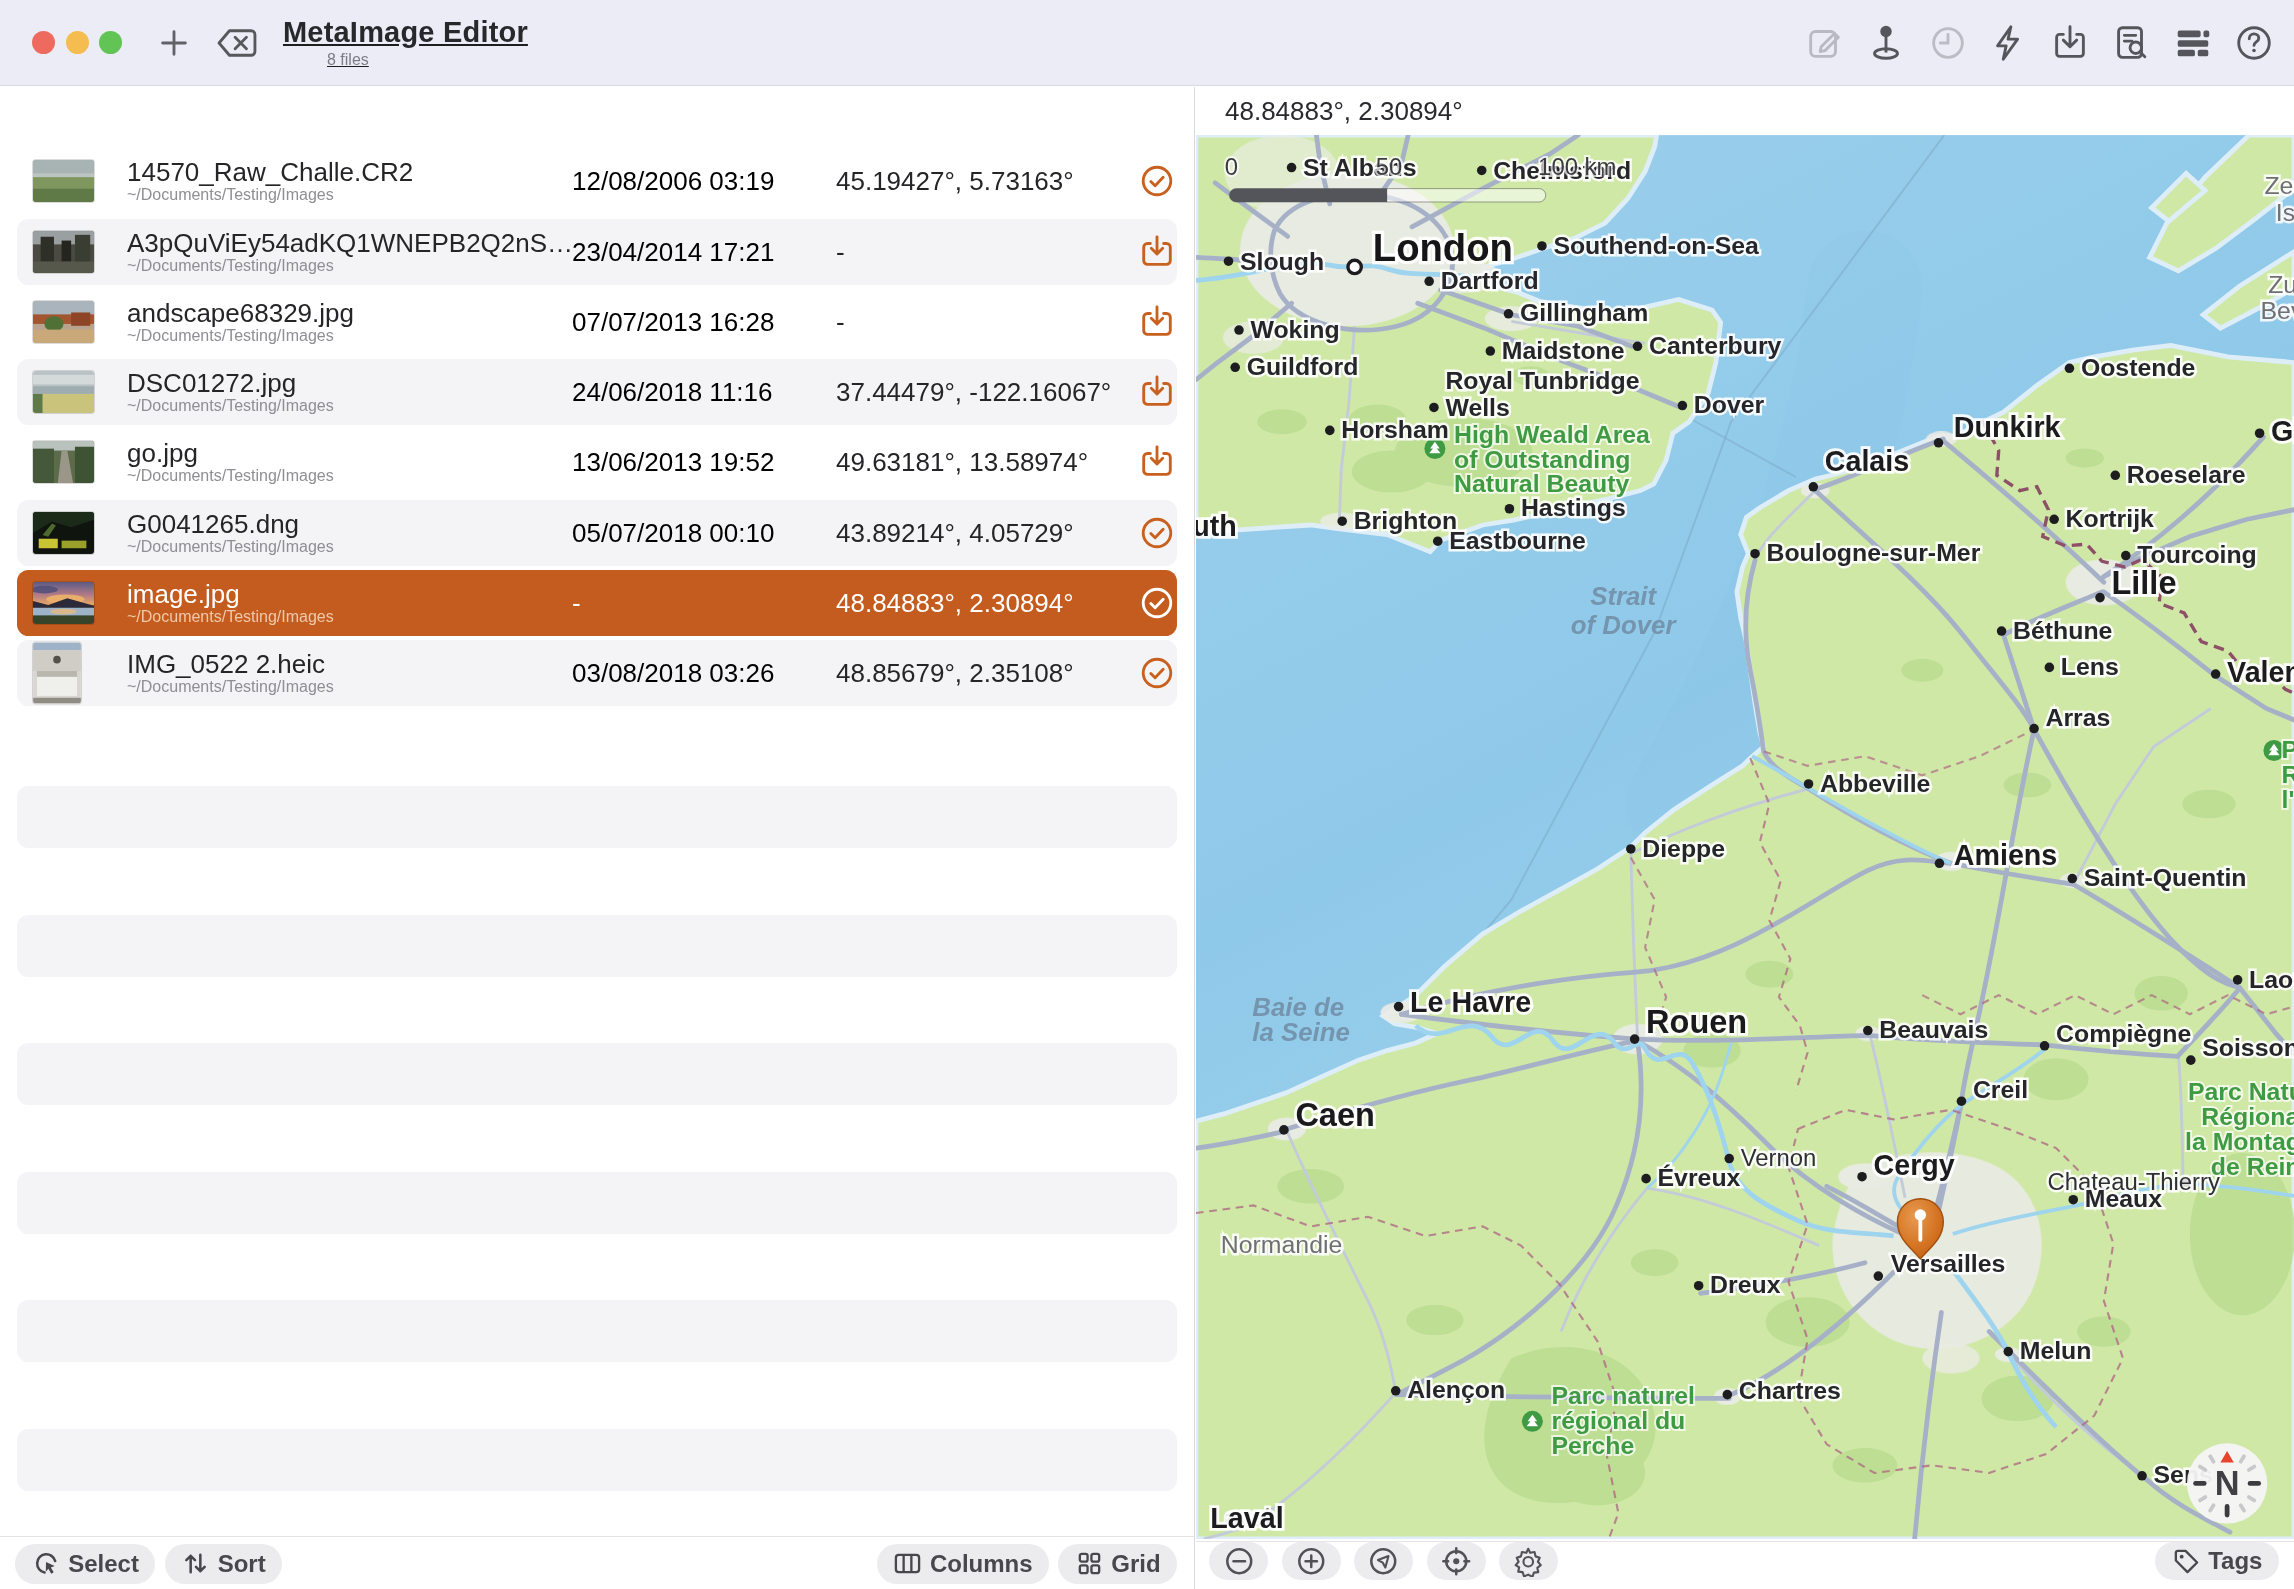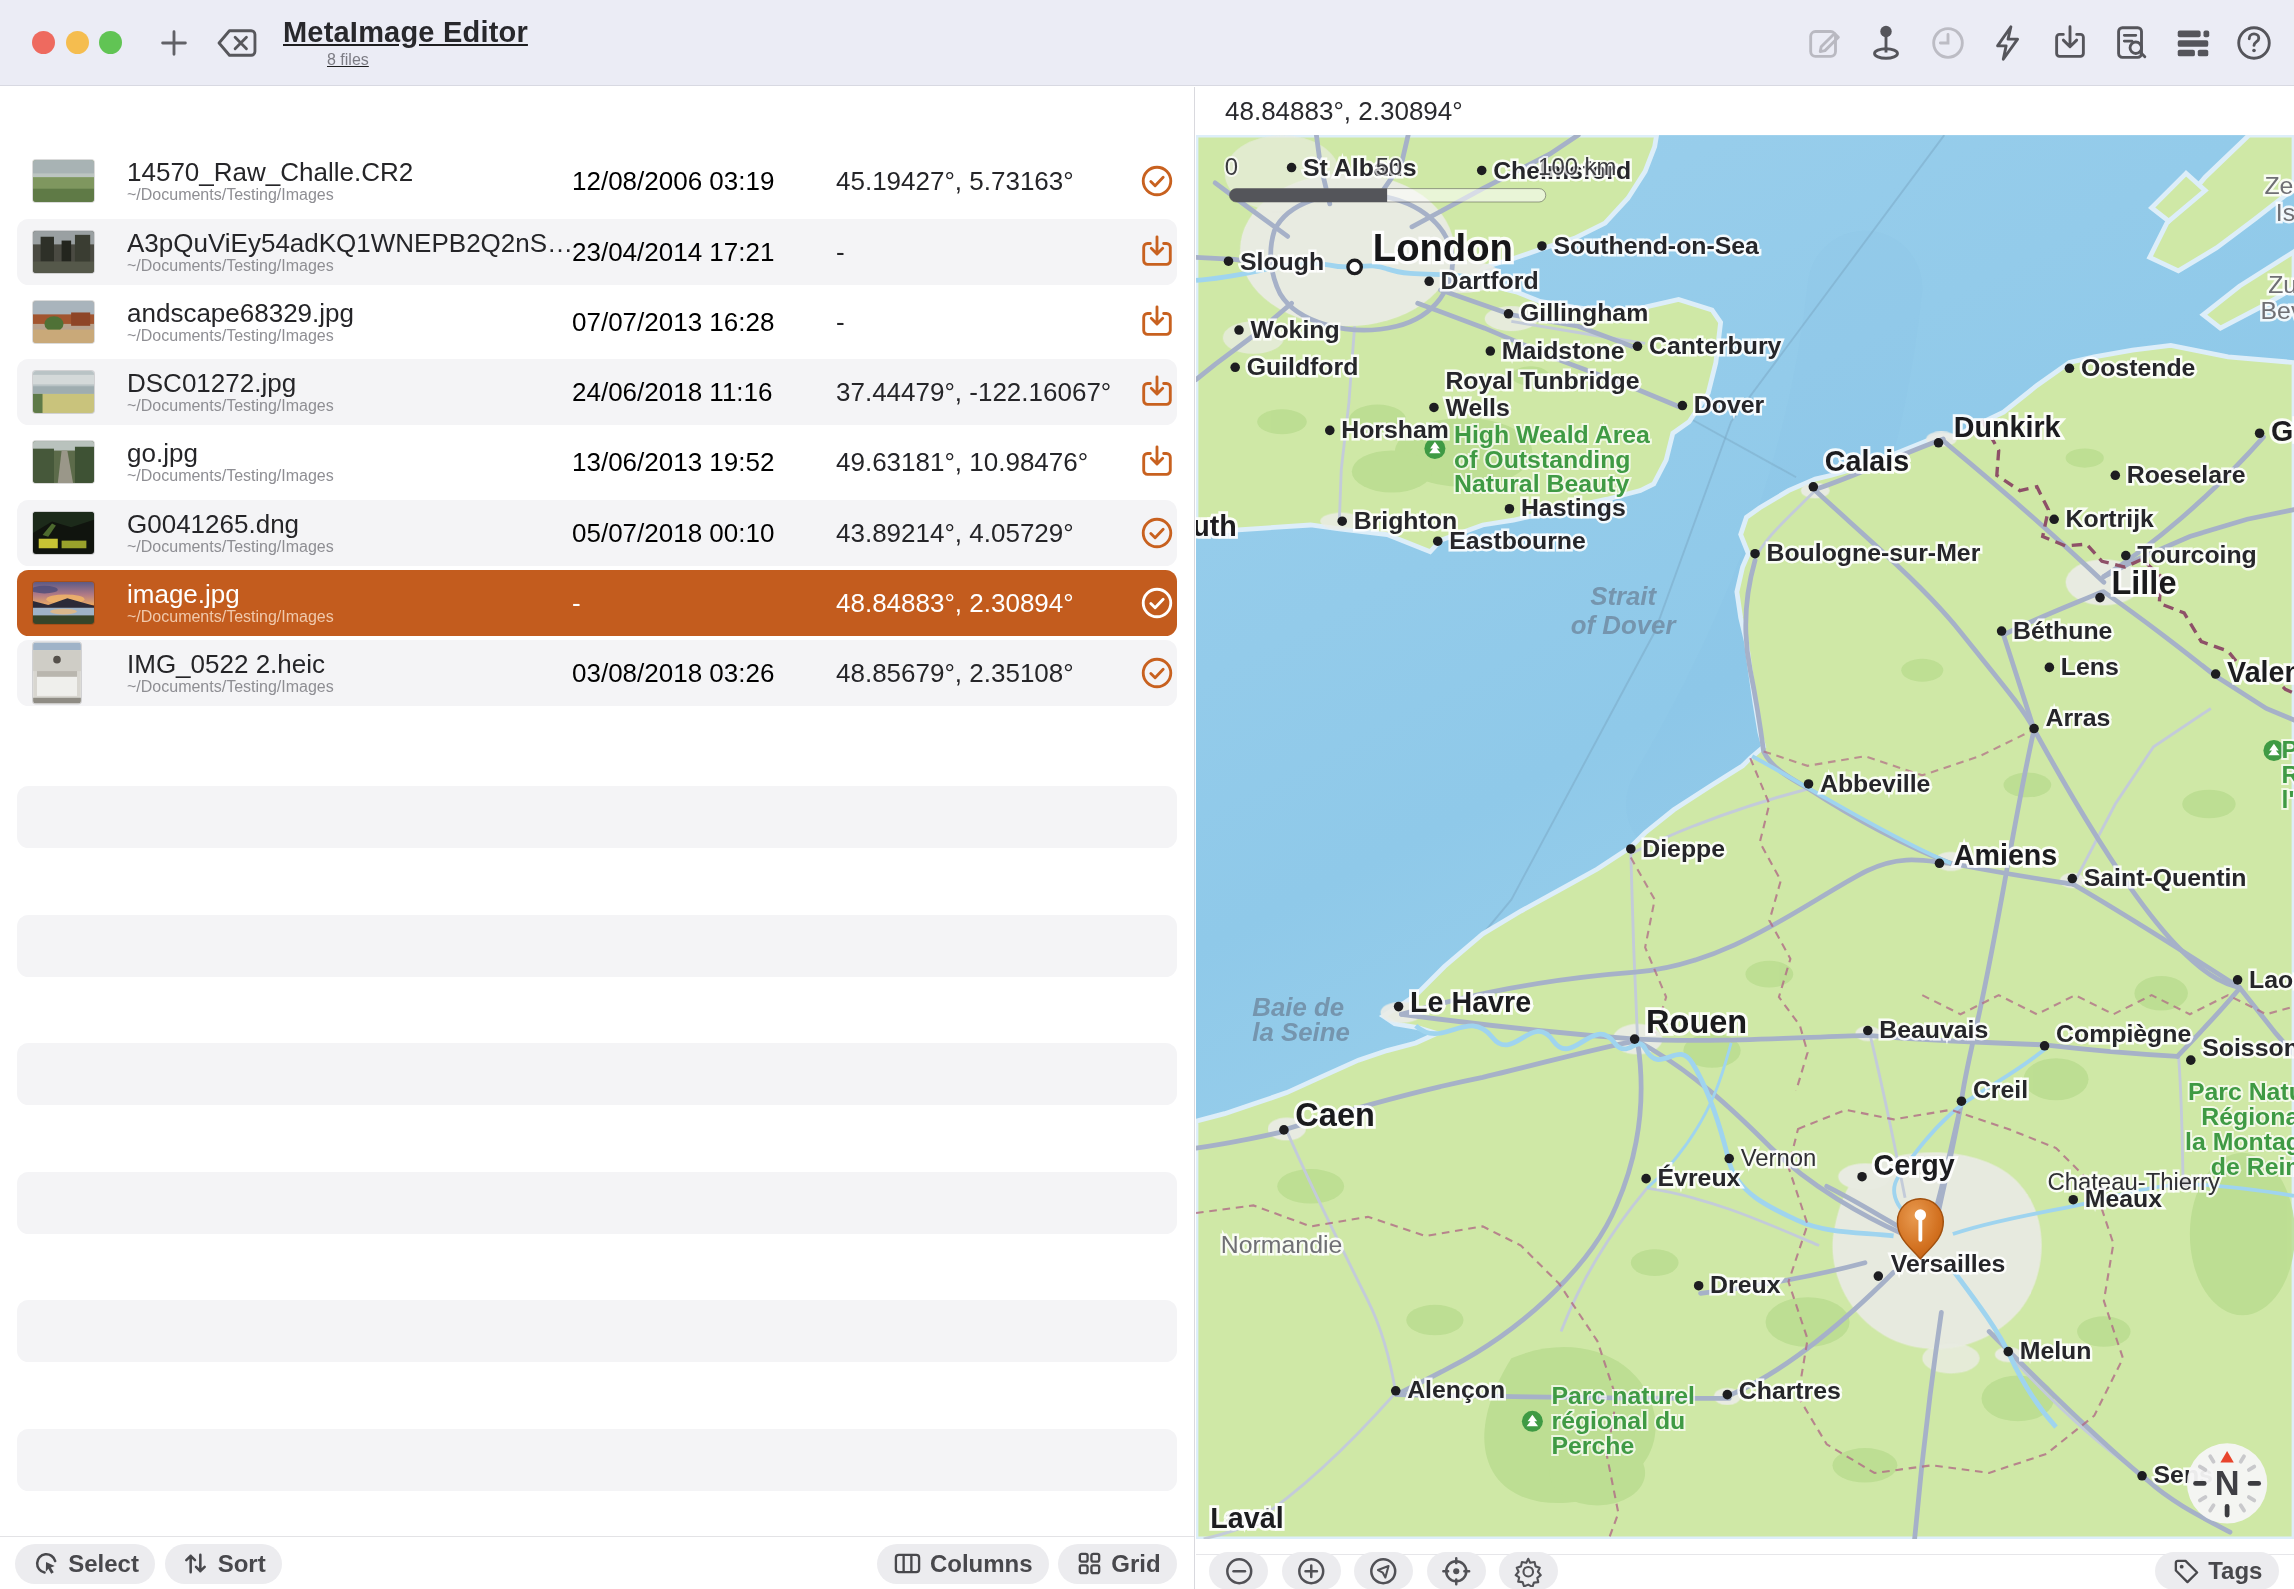--- a/index.html
+++ b/index.html
@@ -48,21 +48,21 @@
 
   
   .bbar { position:absolute; left:0; bottom:0; width:100%; height:54px; background:#ffffff; border-top:1px solid #e3e3e6; display:flex; align-items:center; }
   .pill { height:40px; border-radius:20px; background:#ececef; display:flex; align-items:center; justify-content:center; gap:7.6px; font-size:24px; font-weight:600; color:#48484c; border:none; padding:0 16.3px; }
   .pill svg { display:block; }
 
   
   .map-header { position:absolute; left:0; top:0; right:0; height:48px; background:#ffffff; display:flex; align-items:center; }
   .map-header .coords { margin-left:29px; font-size:26px; color:#2a2a2e; }
   .map-wrap { position:absolute; left:0; top:48px; right:0; bottom:51px; overflow:hidden; }
-  .map-bar { position:absolute; left:0; bottom:0; right:0; height:36px; background:#ffffff; border-top:1px solid #e6e6e9; display:flex; align-items:flex-end; }
+  .map-bar { position:absolute; left:0; bottom:0; right:0; height:49px; background:#ffffff; border-top:1px solid #e6e6e9; display:flex; align-items:flex-start; }
   .mbtn { width:59px; height:38px; border-radius:19px; background:#ececef; border:none; display:flex; align-items:center; justify-content:center; }
   .mbtn svg { display:block; }
 
   
   text { font-family:"Liberation Sans", sans-serif; }
   .ct   { font-size:26px; fill:#26262a; paint-order:stroke; stroke:rgba(255,255,255,.88); stroke-width:5px; font-weight:600; }
   .cs   { font-size:25px; fill:#303034; paint-order:stroke; stroke:rgba(255,255,255,.85); stroke-width:5px; font-weight:400; }
   .cb   { font-size:30px; fill:#1c1c1f; paint-order:stroke; stroke:rgba(255,255,255,.9); stroke-width:6px; font-weight:700; }
   .cb2  { font-size:34px; fill:#1a1a1d; paint-order:stroke; stroke:rgba(255,255,255,.9); stroke-width:6px; font-weight:700; }
   .cB   { font-size:40px; fill:#161618; paint-order:stroke; stroke:rgba(255,255,255,.9); stroke-width:7px; font-weight:700; }
@@ -273,21 +273,21 @@
             <rect width="64" height="44" fill="#5c6b4a"></rect>
             <rect width="64" height="10" fill="#b9c2bd"></rect>
             <path d="M26 44L30 10h6l6 34z" fill="#9a9789"></path>
             <rect x="0" y="8" width="22" height="36" fill="#46583a"></rect>
             <rect x="44" y="6" width="20" height="38" fill="#3e5234"></rect>
           </svg>
       </span>
       <div class="fname">go.jpg</div>
       <div class="fpath">~/Documents/Testing/Images</div>
       <div class="fdate">13/06/2013 19:52</div>
-      <div class="fgps">49.63181°, 10.98476°</div>
+      <div class="fgps">49.63181°, 13.58974°</div>
       <span class="ricon">
         <svg width="38" height="38" viewBox="0 0 40 40">
             <path d="M13 11h-3a4 4 0 0 0-4 4v14a4 4 0 0 0 4 4h20a4 4 0 0 0 4-4V15a4 4 0 0 0-4-4h-3" fill="none" stroke="#c8611f" stroke-width="3" stroke-linecap="round"></path>
             <path d="M20 4v17M14 16l6 6 6-6" fill="none" stroke="#c8611f" stroke-width="3" stroke-linecap="round" stroke-linejoin="round"></path>
           </svg>
       </span>
     </div>
 
     <div class="row alt" style="top:365px">
       <span class="thumb">

